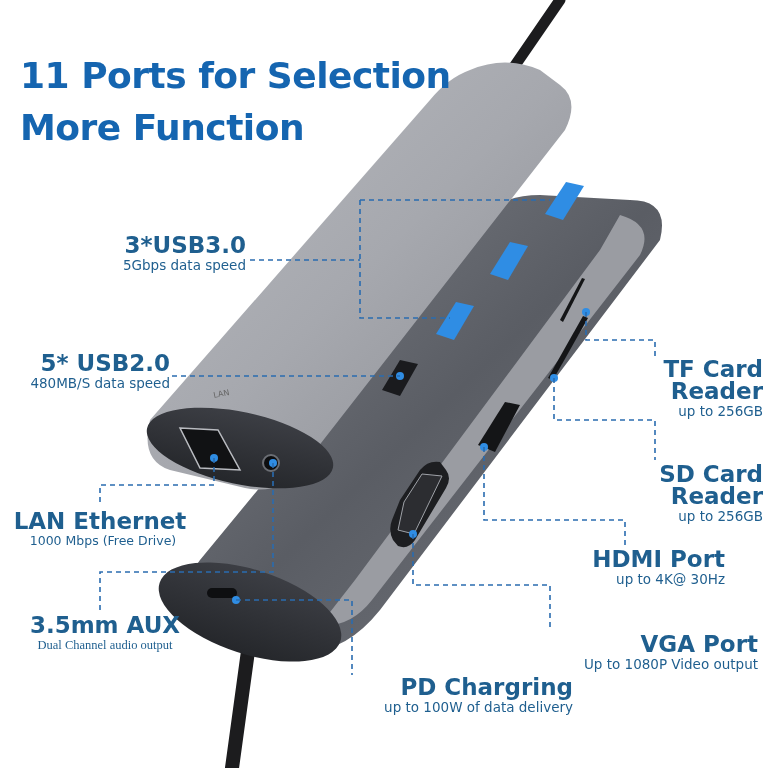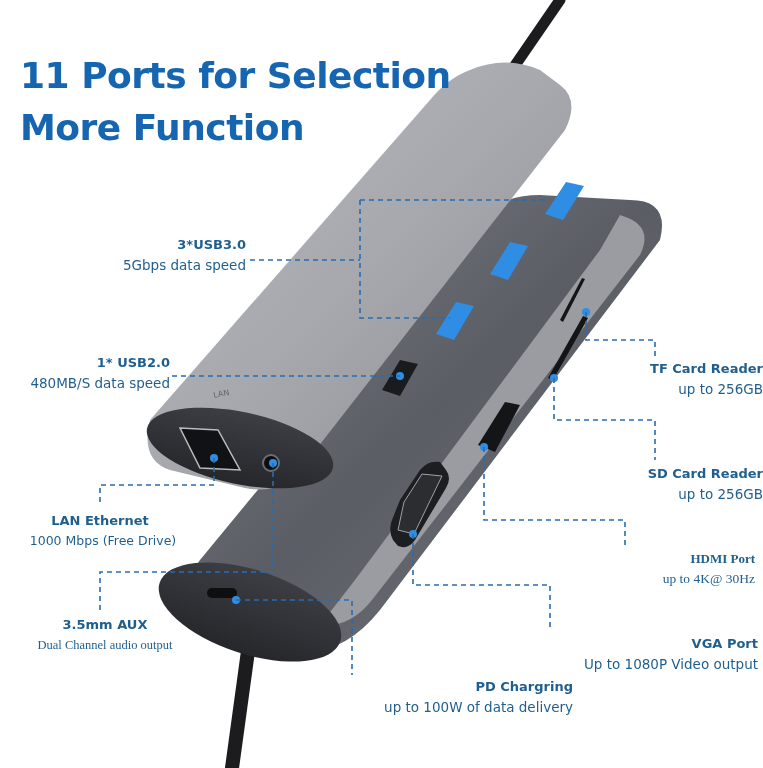--- a/index.html
+++ b/index.html
@@ -2,21 +2,21 @@
 <html><head>
 <meta charset="utf-8">
 <style>
   html, body { margin: 0; padding: 0; background: #ffffff; }
   body { width: 763px; height: 768px; position: relative; overflow: hidden;
          font-family: "DejaVu Sans", "Liberation Sans", sans-serif; }
   #scene { position: absolute; left: 0; top: 0; width: 763px; height: 768px; }
   .title { position: absolute; left: 20px; color: #1565b0; font-weight: bold;
            font-size: 36px; letter-spacing: -0.5px; line-height: 40px; margin: 0; }
   .label { position: absolute; color: #1f5f8f; text-align: right; }
-  .label .h { font-weight: bold; font-size: 13px; line-height: 22px; display: block; }
+  .label .h { font-weight: bold; font-size: 23px; line-height: 22px; display: block; }
   .label .s { font-size: 13.5px; line-height: 18px; display: block; }
   .right-align { text-align: right; }
   .center-align { text-align: center; }
 </style>
 </head>
 <body>
 
 <div id="scene">
 
   <svg width="763" height="768" viewBox="0 0 763 768" style="position:absolute;left:0;top:0;">
@@ -126,21 +126,21 @@
 
   <h1 class="title" style="top:56px;">11 Ports for Selection</h1>
   <h1 class="title" style="top:108px;">More Function</h1>
 
   <div class="label right-align" style="left:60px; top:234px; width:186px;">
     <span class="h">3*USB3.0</span>
     <span class="s">5Gbps data speed</span>
   </div>
 
   <div class="label right-align" style="left:0px; top:352px; width:170px;">
-    <span class="h">1* USB2.0</span>
+    <span class="h">5* USB2.0</span>
     <span class="s">480MB/S data speed</span>
   </div>
 
   <div class="label center-align" style="left:0px; top:510px; width:200px;">
     <span class="h">LAN Ethernet</span>
     <span class="s" style="font-size:12.5px;padding-left:6px;">1000 Mbps (Free Drive)</span>
   </div>
 
   <div class="label center-align" style="left:0px; top:614px; width:210px;text-align:center;">
     <span class="h">3.5mm AUX</span>
@@ -150,21 +150,21 @@
   <div class="label" style="left:603px; top:358px; width:160px;">
     <span class="h">TF Card Reader</span>
     <span class="s">up to 256GB</span>
   </div>
 
   <div class="label" style="left:601px; top:463px; width:162px;">
     <span class="h">SD Card Reader</span>
     <span class="s">up to 256GB</span>
   </div>
 
-  <div class="label" style="left:575px; top:548px; width:180px;font-family:Liberation Serif, serif;">
+  <div class="label" style="left:545px; top:548px; width:180px;">
     <span class="h">HDMI Port</span>
     <span class="s">up to 4K@ 30Hz</span>
   </div>
 
   <div class="label" style="left:508px; top:633px; width:250px;">
     <span class="h">VGA Port</span>
     <span class="s">Up to 1080P Video output</span>
   </div>
 
   <div class="label" style="left:313px; top:676px; width:260px;">

